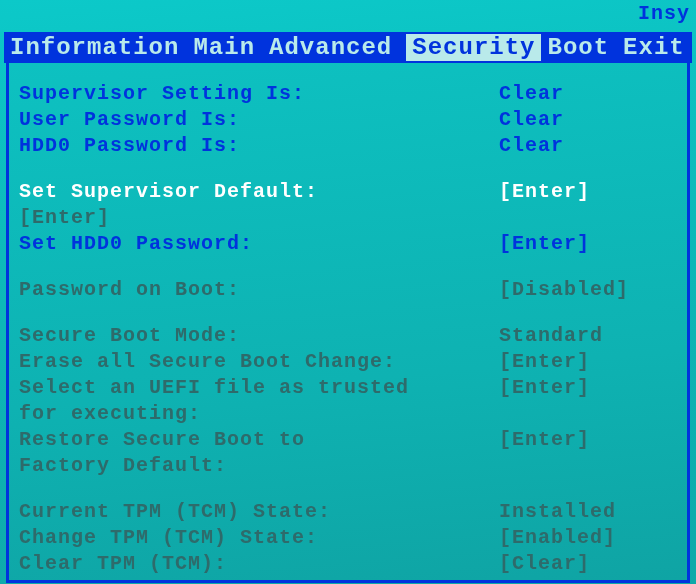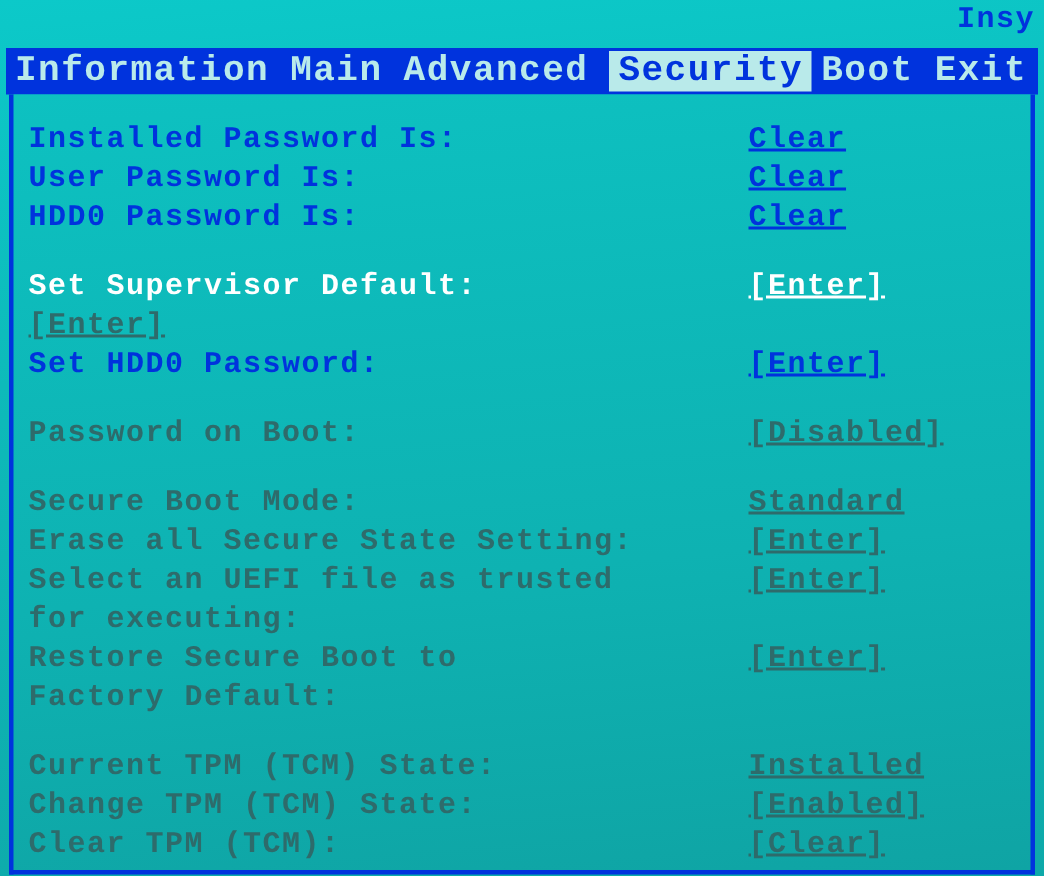--- a/index.html
+++ b/index.html
@@ -57,21 +57,20 @@
     line-height: 26px;
     letter-spacing: 1px;
   }
   .row .label {
     flex: 0 0 480px;
     color: #0033dd;
     white-space: pre;
   }
   .row .value {
     color: #0033dd;
-    text-decoration: underline;
   }
   .row.hilite .label,
   .row.hilite .value { color: #ffffff; }
   .row.dim .label,
   .row.dim .value { color: #2e6b6b; }
   .spacer { height: 20px; }
 </style>
 </head>
 <body>
 
@@ -82,21 +81,21 @@
       <span class="tab">Information</span>
       <span class="tab">Main</span>
       <span class="tab">Advanced</span>
       <span class="tab active">Security</span>
       <span class="tab">Boot</span>
       <span class="tab">Exit</span>
     </div>
 
   <div class="panel" id="panel">
       <div class="row ">
-        <span class="label">Installed Password Is:</span>
+        <span class="label">Supervisor Setting Is:</span>
         <span class="value">Clear</span>
       </div>
       <div class="row ">
         <span class="label">User Password Is:</span>
         <span class="value">Clear</span>
       </div>
       <div class="row ">
         <span class="label">HDD0 Password Is:</span>
         <span class="value">Clear</span>
       </div>
@@ -116,21 +115,21 @@
       <div class="row dim">
         <span class="label">Password on Boot:</span>
         <span class="value">[Disabled]</span>
       </div>
       <div class="spacer"></div>
       <div class="row dim">
         <span class="label">Secure Boot Mode:</span>
         <span class="value">Standard</span>
       </div>
       <div class="row dim">
-        <span class="label">Erase all Secure State Setting:</span>
+        <span class="label">Erase all Secure Boot Change:</span>
         <span class="value">[Enter]</span>
       </div>
       <div class="row dim">
         <span class="label">Select an UEFI file as trusted</span>
         <span class="value">[Enter]</span>
       </div>
       <div class="row dim">
         <span class="label">for executing:</span>
         <span class="value"></span>
       </div>

